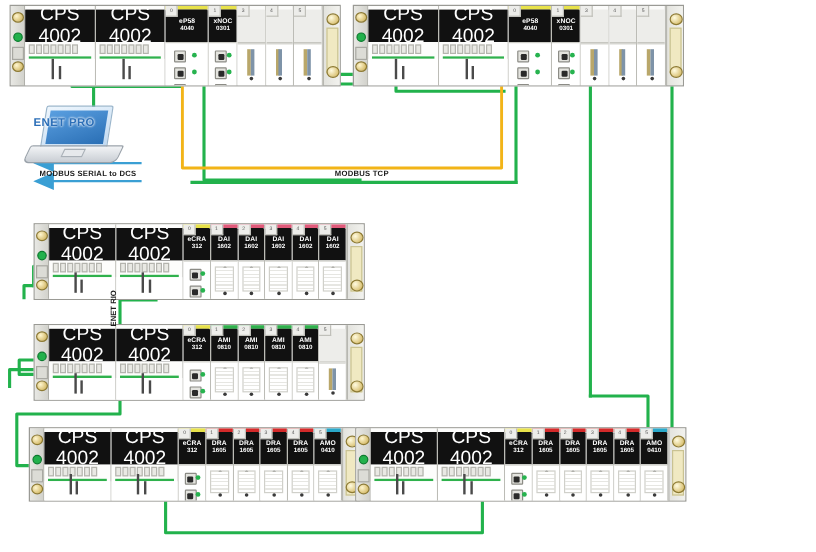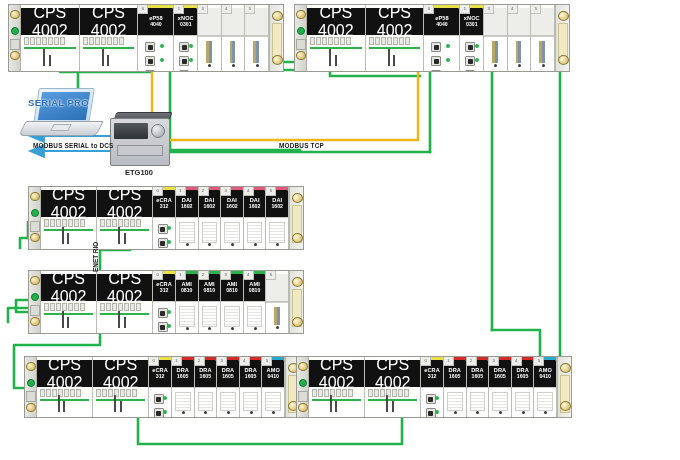--- a/index.html
+++ b/index.html
@@ -171,31 +171,22 @@
   <div class="net-label" style="left:279px;top:142px;">MODBUS TCP</div>
   <div class="vlabel" style="left:92px;top:272px;">ENET RIO</div>
 
   <div class="laptop" style="left:22px;top:88px;width:80px;height:50px;">
     <div class="lap-screen">
       <div class="lap-screen-inner"></div>
     </div>
     <div class="lap-base"></div>
     <div class="lap-pad"></div>
   </div>
-  <div class="unity-label" style="left:28px;top:97px;z-index:12;">SERIAL PRO</div>
-
-  <div class="etg" style="left:110px;top:118px;width:58px;height:62px;">
-    <div class="etg-top"></div>
-    <div class="etg-body">
-      <div class="etg-face"></div>
-      <div class="etg-knob"></div>
-      <div class="etg-slot"></div>
-    </div>
-    <div class="etg-label">ETG100</div>
-  </div>
+  <div class="unity-label" style="left:28px;top:97px;z-index:12;">ENET PRO</div>
+
 
   <div id="rack-layer">
       <div class="rack" title="Primary CPU Rack" style="left: 8px; top: 4px; width: 276px; height: 68px;">
         <div class="rack-rail">
           <div class="rail-screw" style="top:5px"></div>
           <div class="rail-led" style="top:22px"></div>
           <div class="rail-tab" style="top:34px"></div>
           <div class="rail-screw" style="top:46px"></div>
         </div>
         <div class="rack-body">

